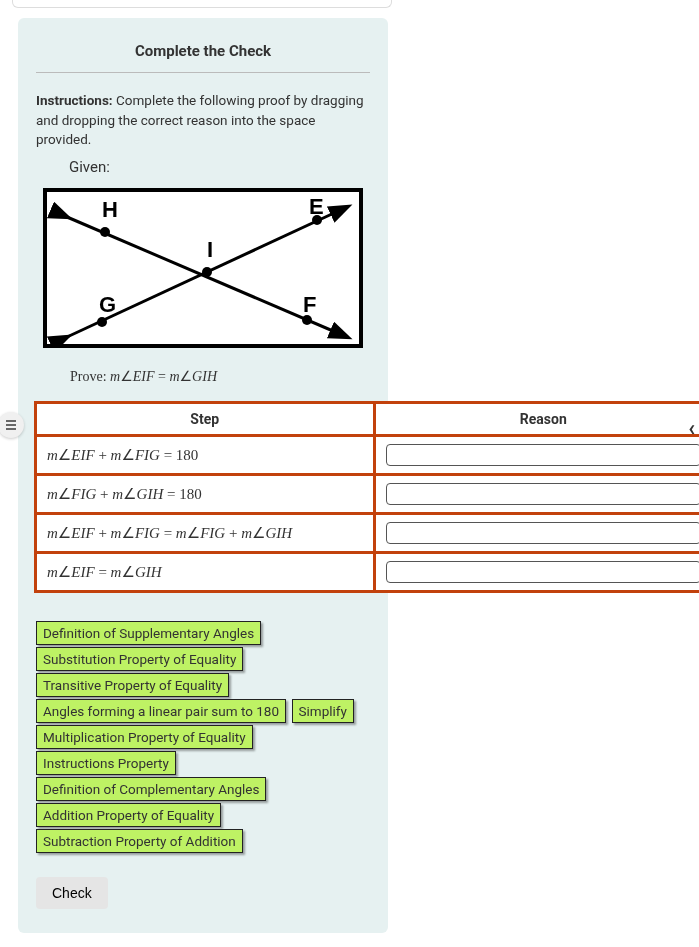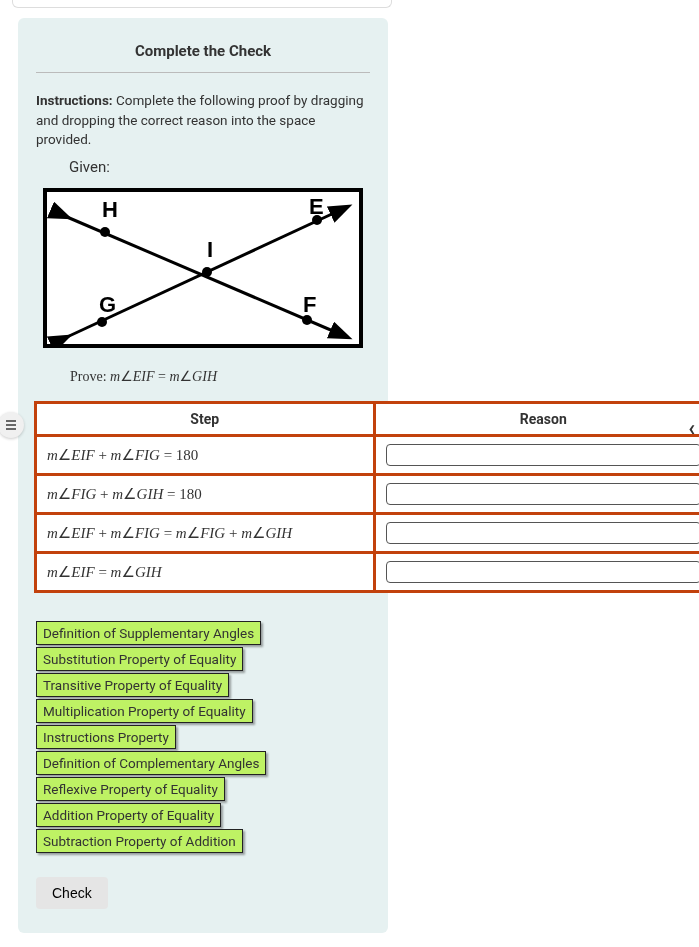--- a/index.html
+++ b/index.html
@@ -246,23 +246,26 @@
             </td>
       </tr>
     </tbody>
       </table>
   </div>
 
   <div class="drag-bank">
     <div class="drag-row"><span class="drag-item">Definition of Supplementary Angles</span></div>
     <div class="drag-row"><span class="drag-item">Substitution Property of Equality</span></div>
     <div class="drag-row"><span class="drag-item">Transitive Property of Equality</span></div>
+    <div class="drag-row">
+      <span class="drag-item">Angles forming a linear pair sum to 180</span>
+      <span class="drag-item">Simplify</span>
+    </div>
     <div class="drag-row"><span class="drag-item">Multiplication Property of Equality</span></div>
     <div class="drag-row"><span class="drag-item">Instructions Property</span></div>
     <div class="drag-row"><span class="drag-item">Definition of Complementary Angles</span></div>
-    <div class="drag-row"><span class="drag-item">Reflexive Property of Equality</span></div>
     <div class="drag-row"><span class="drag-item">Addition Property of Equality</span></div>
     <div class="drag-row"><span class="drag-item">Subtraction Property of Addition</span></div>
   </div>
 
   <button class="check-btn">Check</button>
 
 </div>
 
 </body></html>

